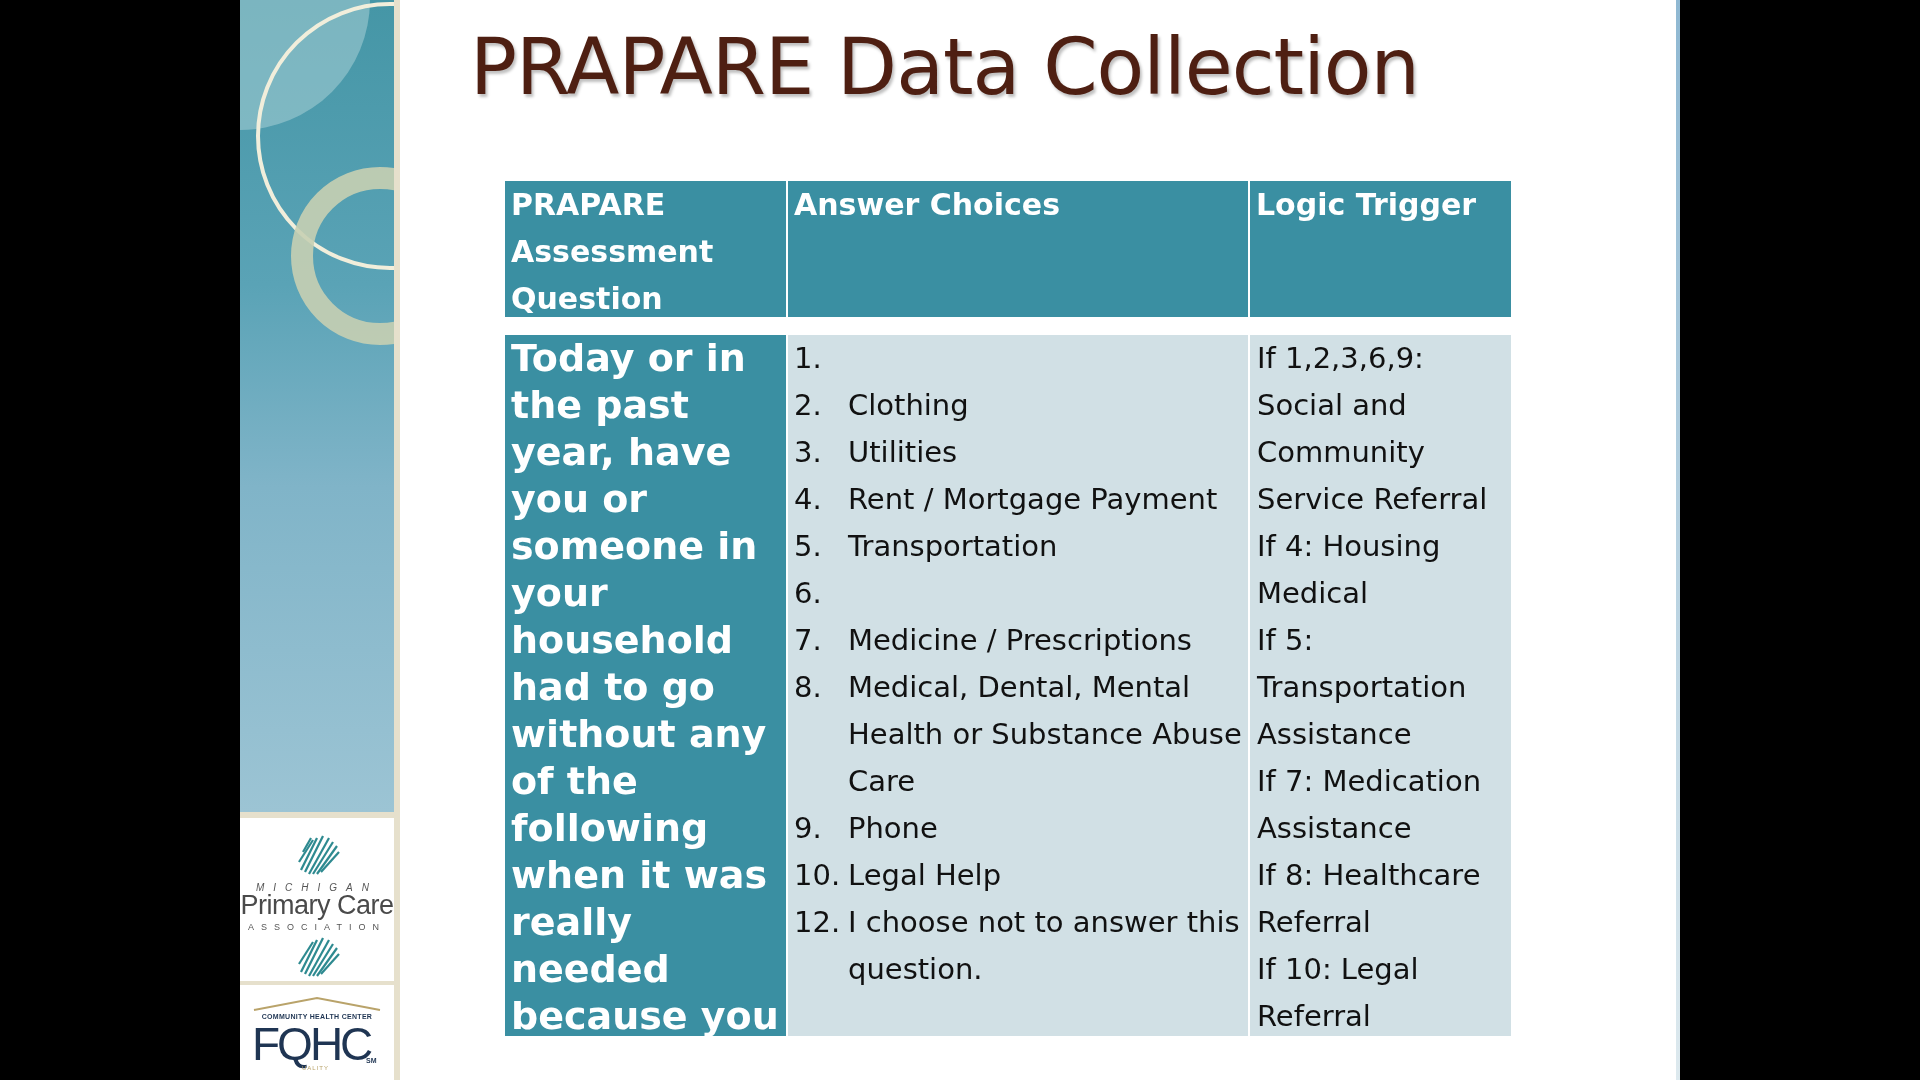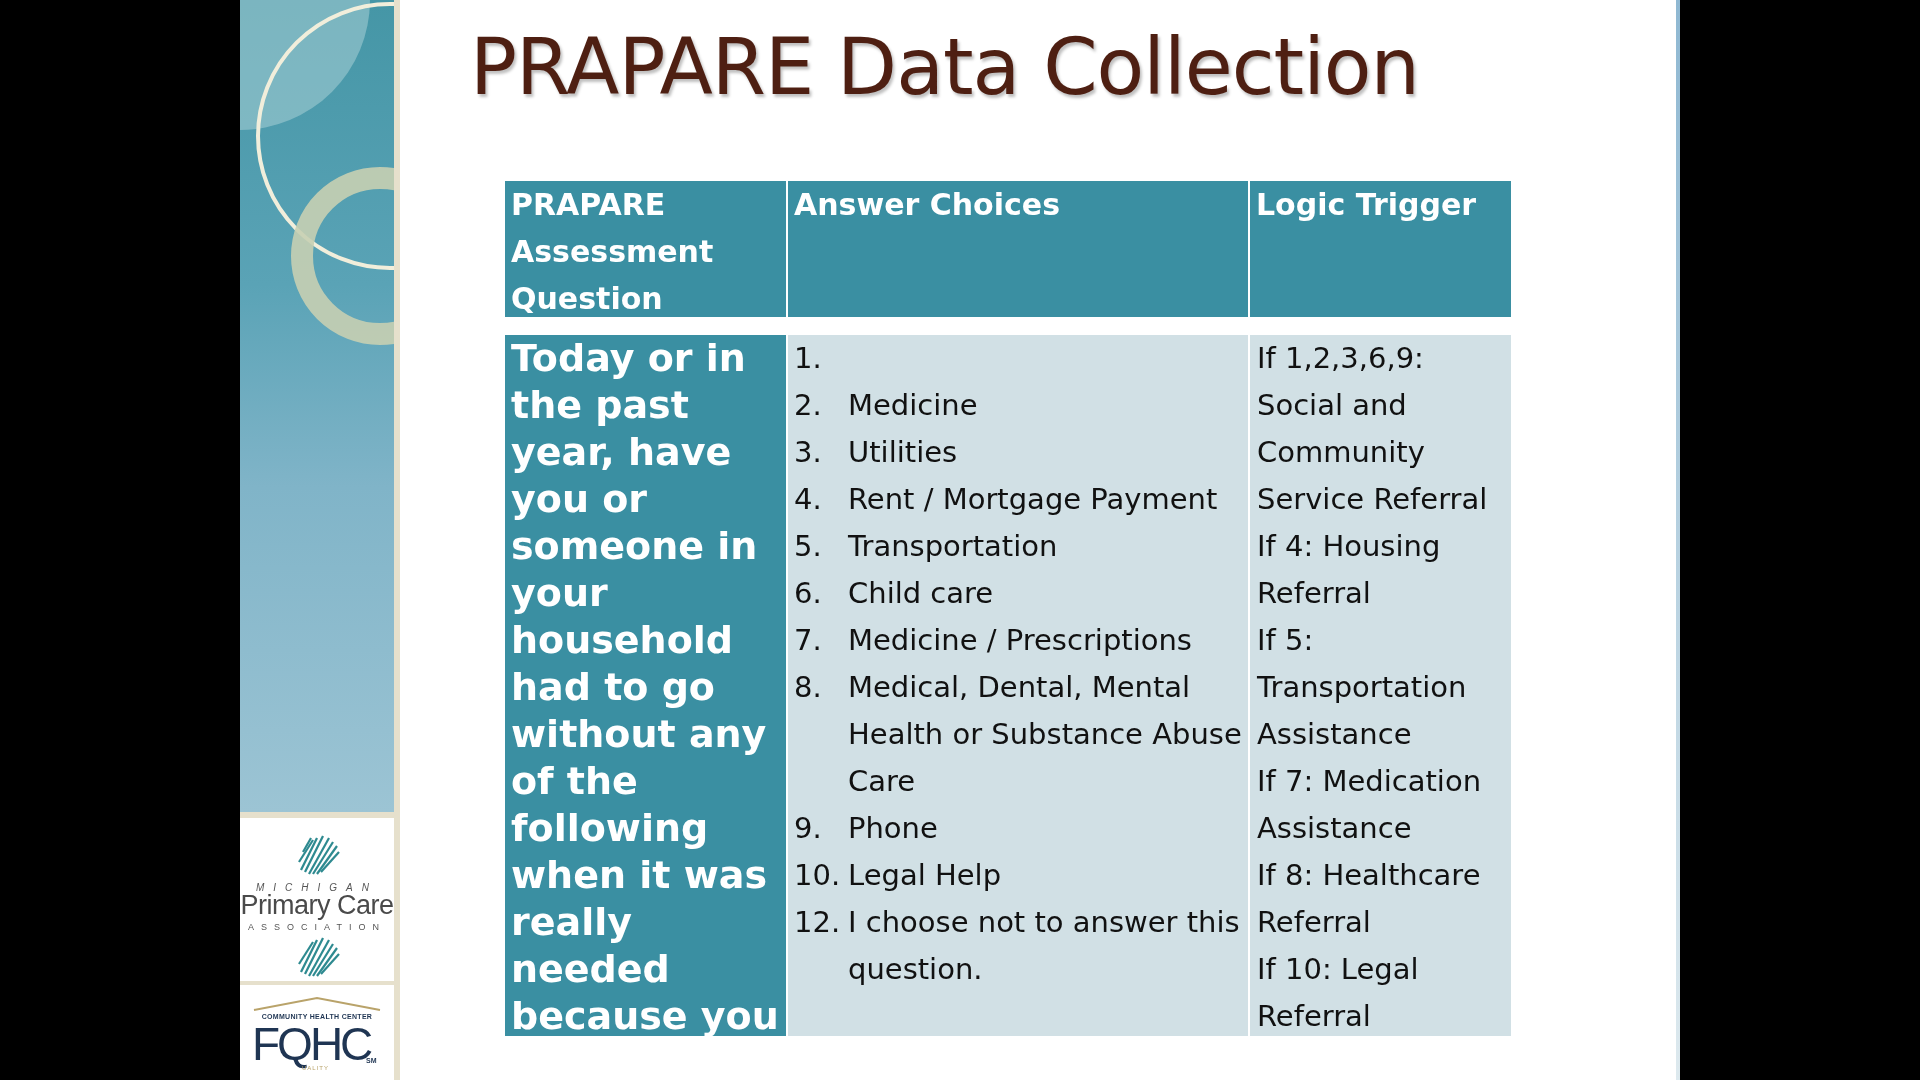--- a/index.html
+++ b/index.html
@@ -147,37 +147,36 @@
     </div>
     <div class="row body">
       <div class="cell c1">Today or in the past year, have you or someone in your household had to go without any of the following when it was really needed because you were having trouble making ends meet? Check all that apply.</div>
       <div class="cell c2">
         <ol class="answer-list">
           <li class="answer-item">
               <span class="answer-num">1.</span>
             </li>
           <li class="answer-item">
               <span class="answer-num">2.</span>
-              <span class="answer-text">Medicine</span>
+              <span class="answer-text">Clothing</span>
             </li>
           <li class="answer-item">
               <span class="answer-num">3.</span>
               <span class="answer-text">Utilities</span>
             </li>
           <li class="answer-item">
               <span class="answer-num">4.</span>
               <span class="answer-text">Rent / Mortgage Payment</span>
             </li>
           <li class="answer-item">
               <span class="answer-num">5.</span>
               <span class="answer-text">Transportation</span>
             </li>
           <li class="answer-item">
               <span class="answer-num">6.</span>
-              <span class="answer-text">Child care</span>
             </li>
           <li class="answer-item">
               <span class="answer-num">7.</span>
               <span class="answer-text">Medicine / Prescriptions</span>
             </li>
           <li class="answer-item">
               <span class="answer-num">8.</span>
               <span class="answer-text">Medical, Dental, Mental Health or Substance Abuse Care</span>
             </li>
           <li class="answer-item">
@@ -189,21 +188,21 @@
               <span class="answer-text">Legal Help</span>
             </li>
           <li class="answer-item">
               <span class="answer-num">12.</span>
               <span class="answer-text">I choose not to answer this question.</span>
             </li>
         </ol>
       </div>
       <div class="cell c3">
         <span class="trigger">If 1,2,3,6,9: Social and Community Service Referral</span>
-        <span class="trigger">If 4: Housing Referral</span>
+        <span class="trigger">If 4: Housing Medical</span>
         <span class="trigger">If 5: Transportation Assistance</span>
         <span class="trigger">If 7: Medication Assistance</span>
         <span class="trigger">If 8: Healthcare Referral</span>
         <span class="trigger">If 10: Legal Referral</span>
       </div>
     </div>
   </div>
 </div>
 <div class="slide-edge"></div>
 

